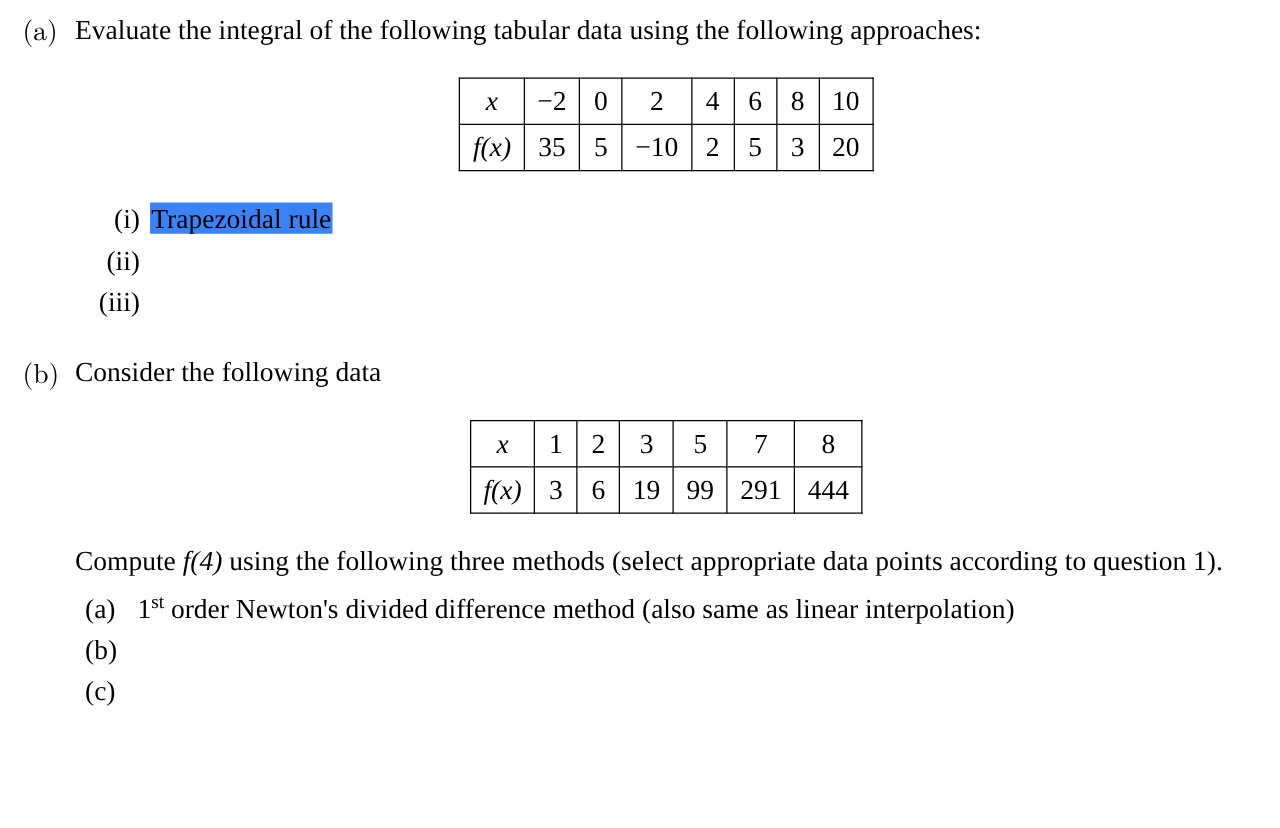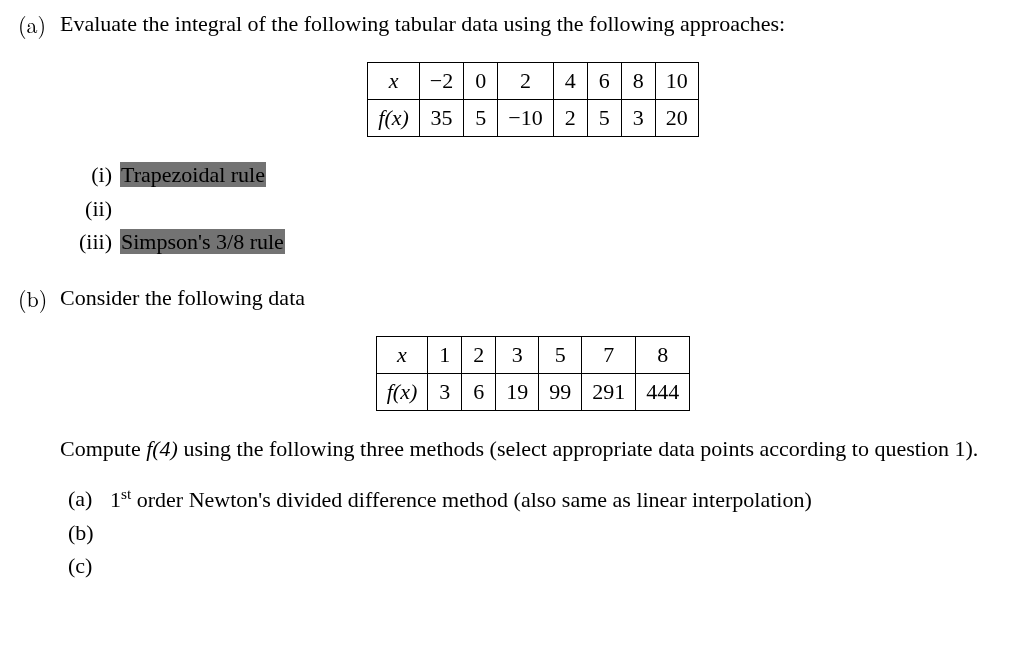--- a/index.html
+++ b/index.html
@@ -50,26 +50,26 @@
     .sub-item {
       display: flex;
       margin-bottom: 2px;
     }
     .sub-marker {
       min-width: 50px;
       text-align: right;
       padding-right: 8px;
     }
     .hl {
-      background-color: #737373;
+      background-color: #3b82f6;
       display: inline;
       padding: 0 1px;
     }
     .compute {
-      margin-bottom: 18px;
+      margin-bottom: 6px;
     }
     .method-list {
       margin-left: 8px;
     }
     .method-item {
       display: flex;
       margin-bottom: 1px;
     }
     .method-marker {
       min-width: 42px;
@@ -117,21 +117,20 @@
     <div class="sub-list">
       <div class="sub-item">
         <div class="sub-marker">(i)</div>
         <div><span class="hl">Trapezoidal rule</span></div>
       </div>
       <div class="sub-item">
         <div class="sub-marker">(ii)</div>
       </div>
       <div class="sub-item">
         <div class="sub-marker">(iii)</div>
-        <div><span class="hl">Simpson's 3/8 rule</span></div>
       </div>
     </div>
   </div>
 </div>
 
 <div class="part-b">
   <div class="part-marker">(b)</div>
   <div class="part-content">
     <div class="intro">Consider the following data</div>
 

